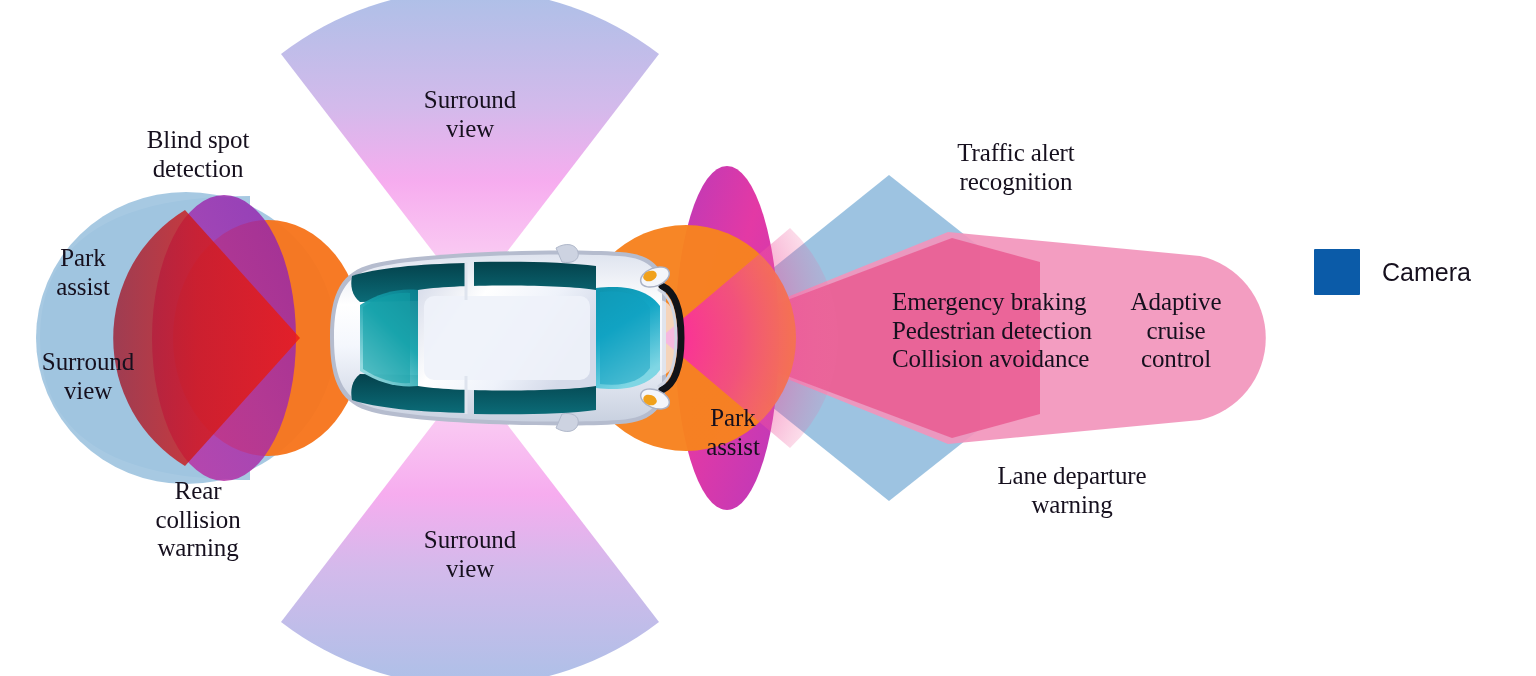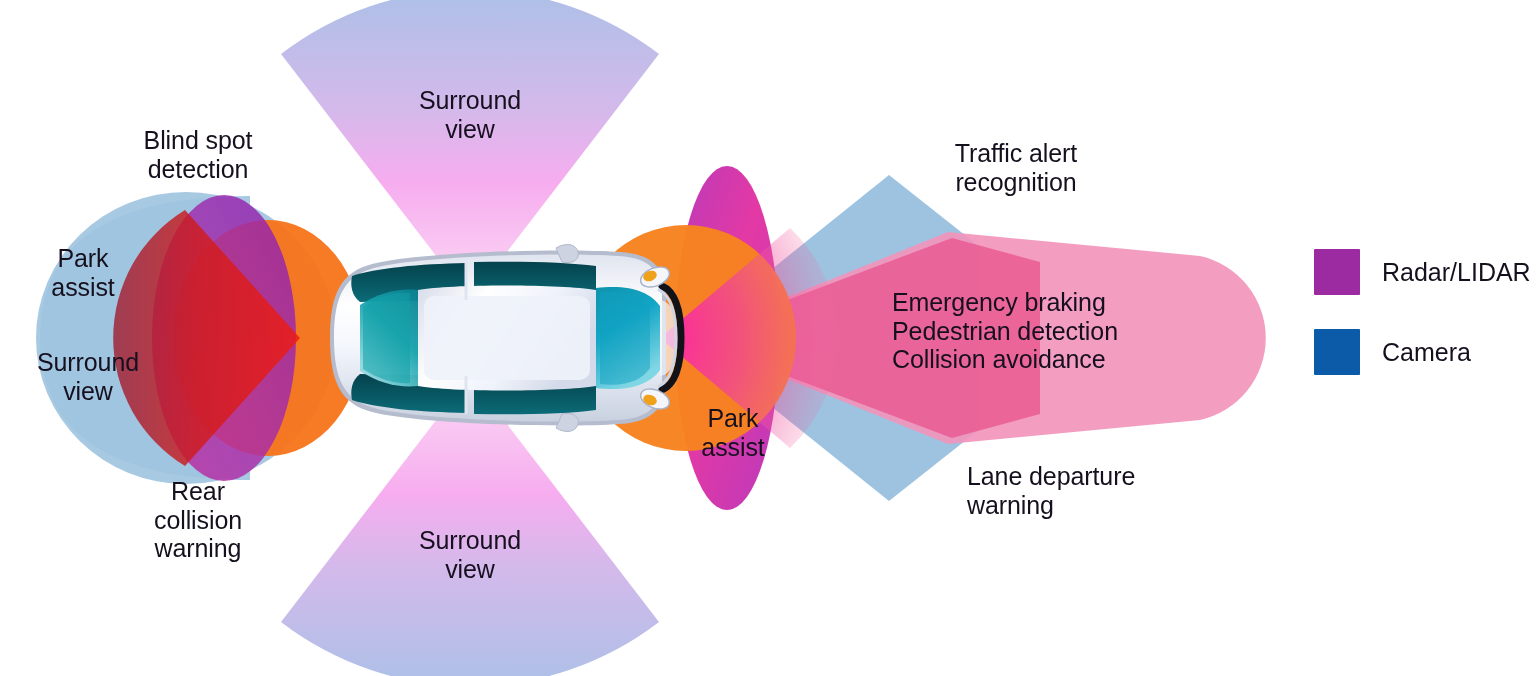--- a/index.html
+++ b/index.html
@@ -29,21 +29,21 @@
     left: 0; top: 0;
     width: 1536px;
     height: 676px;
     display: block;
   }
 
   
   .label {
     position: absolute;
     color: #16101e;
-    font-family: Liberation Sans, sans-serif;
+    font-family: Liberation Serif, serif;
     font-size: 25px;
     line-height: 1.14;
     text-align: center;
     white-space: pre-line;
     letter-spacing: -0.1px;
     pointer-events: none;
   }
   .label.left-align { text-align: left; margin-left: 36px; }
 
   
@@ -268,28 +268,27 @@
   <div class="label" style="left:678px; top:404px; width:110px;">Park
 assist</div>
 
   <div class="label" style="left:898px; top:139px; width:236px;">Traffic alert
 recognition</div>
 
   <div class="label left-align" style="left:856px; top:288px; width:248px;">Emergency braking
 Pedestrian detection
 Collision avoidance</div>
 
-
-  <div class="label left-align" style="left:931px; top:462px; width:210px;">Lane departure
+  <div class="label" style="left:1110px; top:288px; width:132px;">Adaptive
+cruise
+control</div>
+
+  <div class="label left-align" style="left:931px; top:462px; width:210px;text-align:center;">Lane departure
 warning</div>
 
   <div id="legend">
-    <div class="legend-row">
-      <div class="legend-swatch" style="background: rgb(156, 42, 160);"></div>
-      <div class="legend-label">Radar/LIDAR</div>
-    </div>
     <div class="legend-row">
       <div class="legend-swatch" style="background: rgb(11, 91, 168);"></div>
       <div class="legend-label">Camera</div>
     </div>
   </div>
 
 </div>
 
 </body></html>

